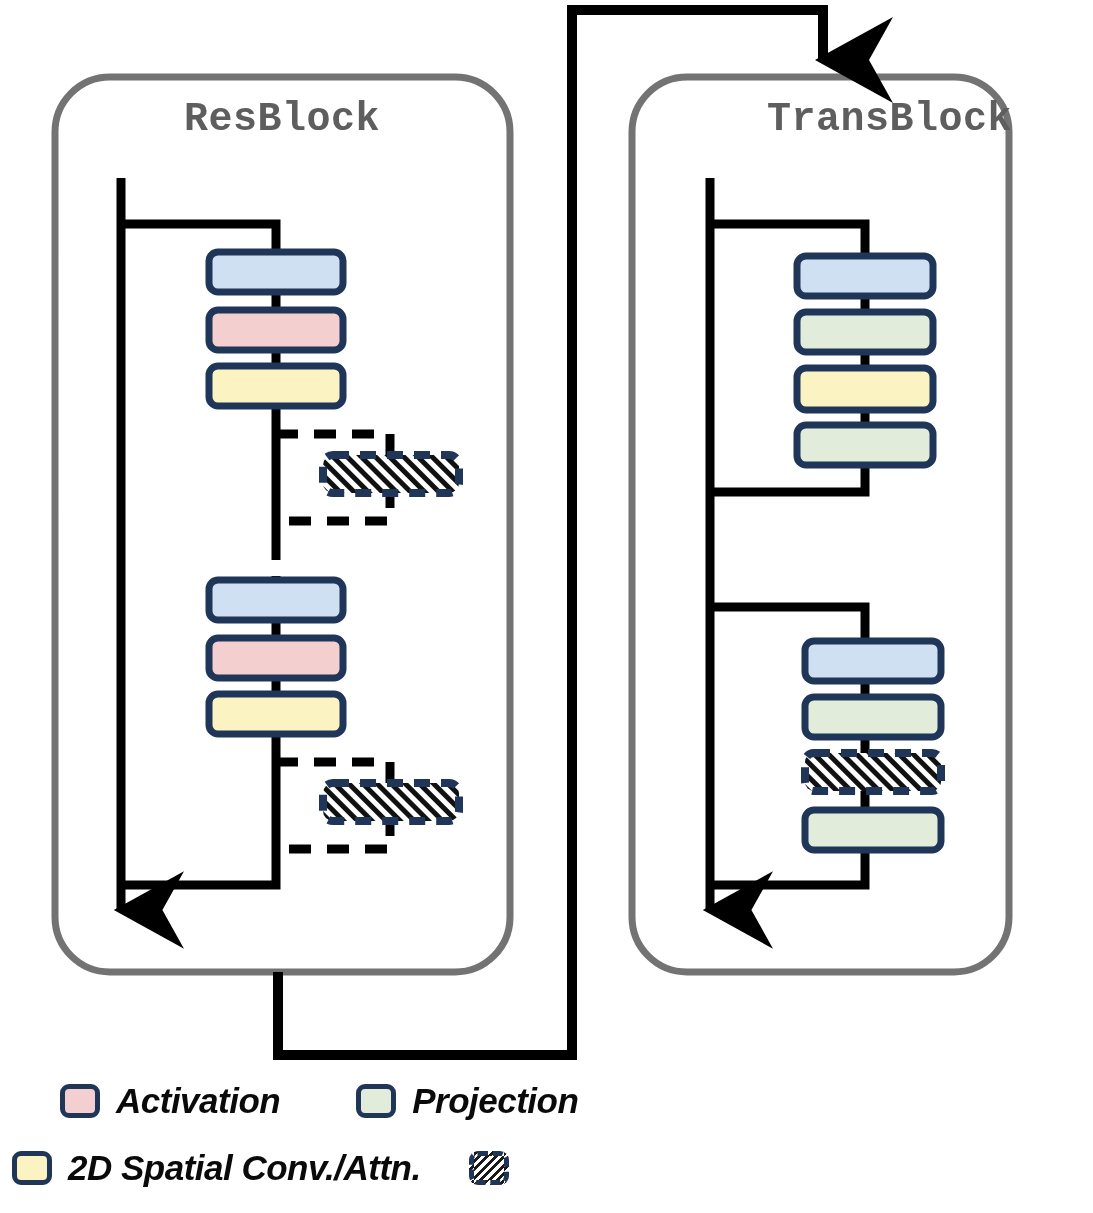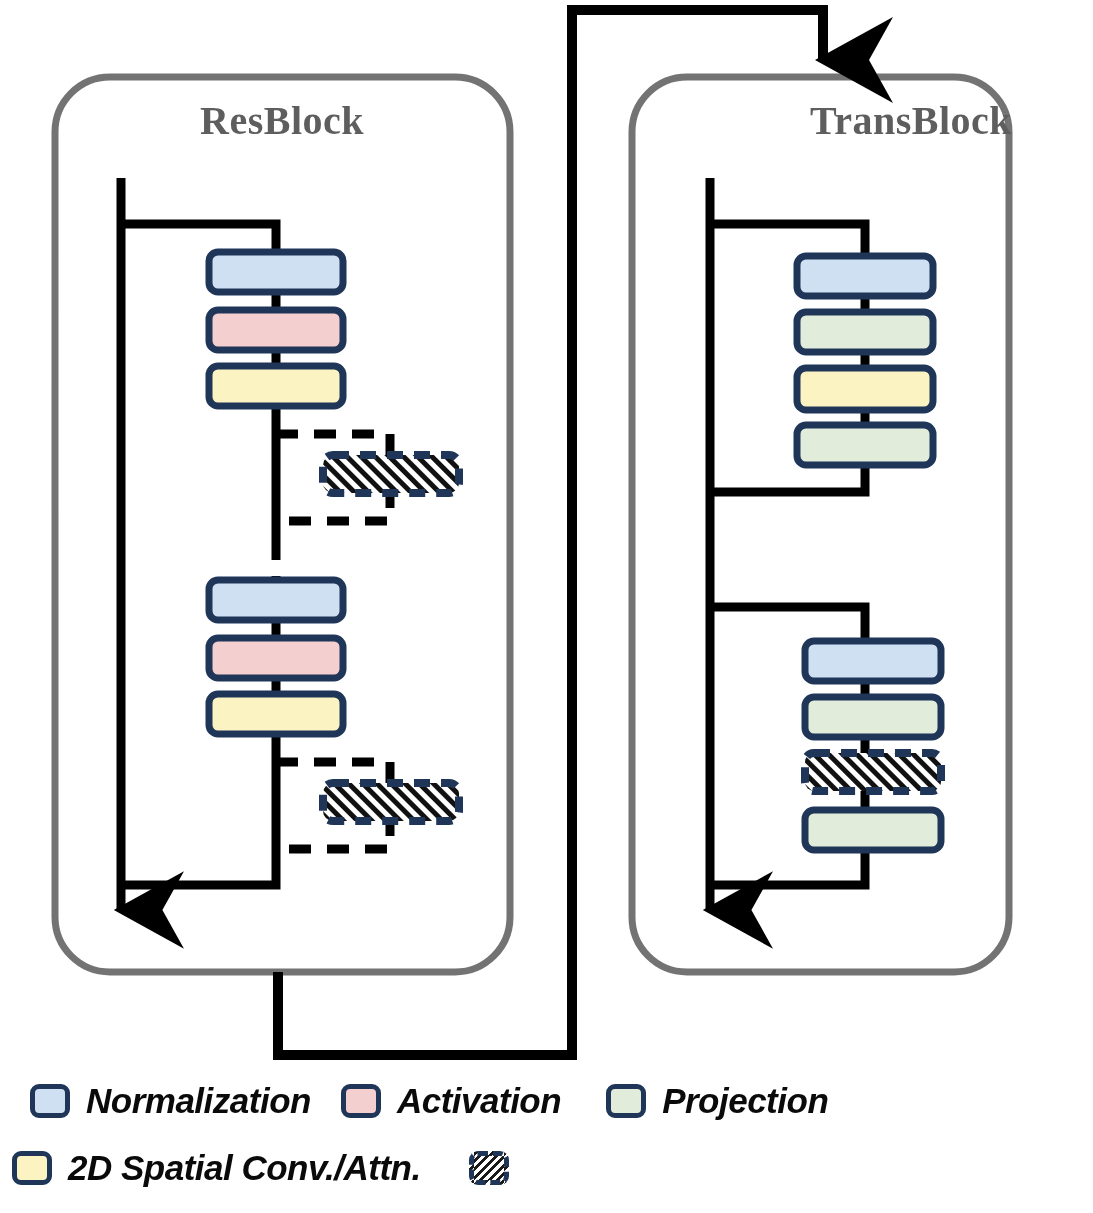--- a/index.html
+++ b/index.html
@@ -21,21 +21,21 @@
     width: 1093px;
     height: 1213px;
   }
   #diagram-svg {
     position: absolute;
     left: 0;
     top: 0;
   }
   .block-title {
     position: absolute;
-    font-family: Liberation Serif, serif;
+    font-family: Liberation Mono, monospace;
     font-weight: bold;
     font-size: 40px;
     color: #5e5e5e;
     letter-spacing: 0.5px;
     white-space: nowrap;
   }
   #resblock-title {
     left: 52px;
     top: 97px;
     width: 460px;
@@ -165,31 +165,27 @@
     </g>
 
   </svg>
 
   <div class="block-title" id="resblock-title">ResBlock</div>
 
   <div class="block-title" id="transblock-title">TransBlock</div>
 
   <div class="legend-row" id="legend-row-1" style="left: 30px; top: 1081px;">
 
-    <div class="legend-item">
-      <div class="legend-swatch" style="background:#cfe0f2;"></div>
-      <div class="legend-label">Normalization</div>
-    </div>
 
     <div class="legend-item" style="margin-left:30px;">
       <div class="legend-swatch" style="background:#f3cfcf;"></div>
       <div class="legend-label">Activation</div>
     </div>
 
-    <div class="legend-item" style="margin-left:45px;">
+    <div class="legend-item" style="margin-left:76px;">
       <div class="legend-swatch" style="background:#e2ecdb;"></div>
       <div class="legend-label">Projection</div>
     </div>
   </div>
 
   <div class="legend-row" id="legend-row-2" style="left: 12px; top: 1148px;">
 
     <div class="legend-item">
       <div class="legend-swatch" style="background:#fbf3c2;"></div>
       <div class="legend-label">2D Spatial Conv./Attn.</div>

